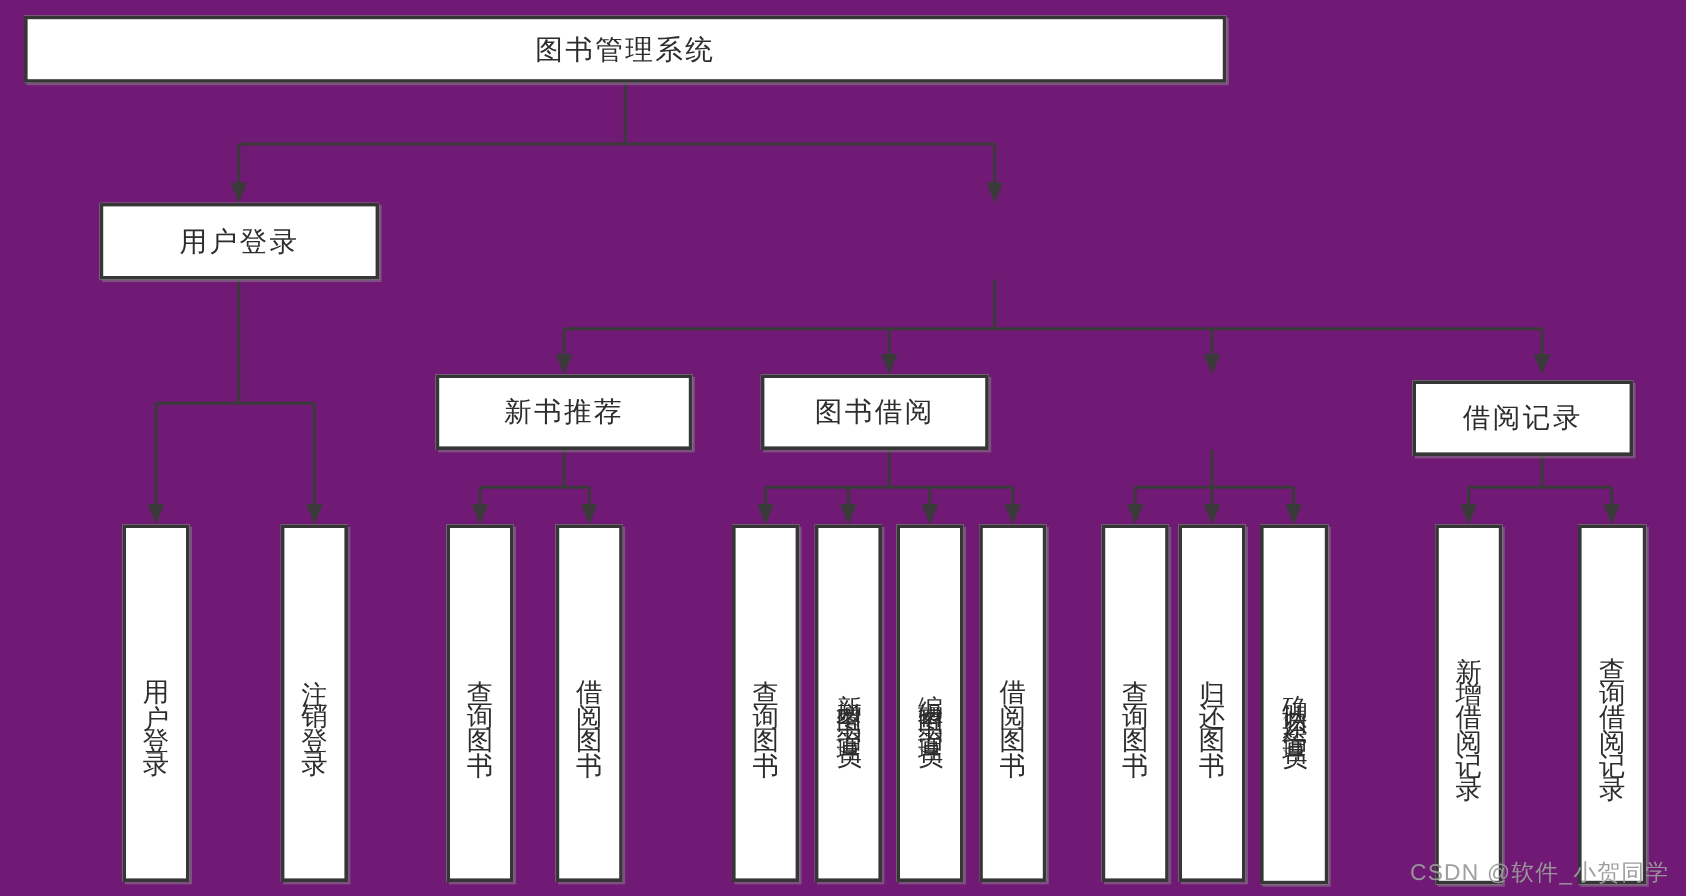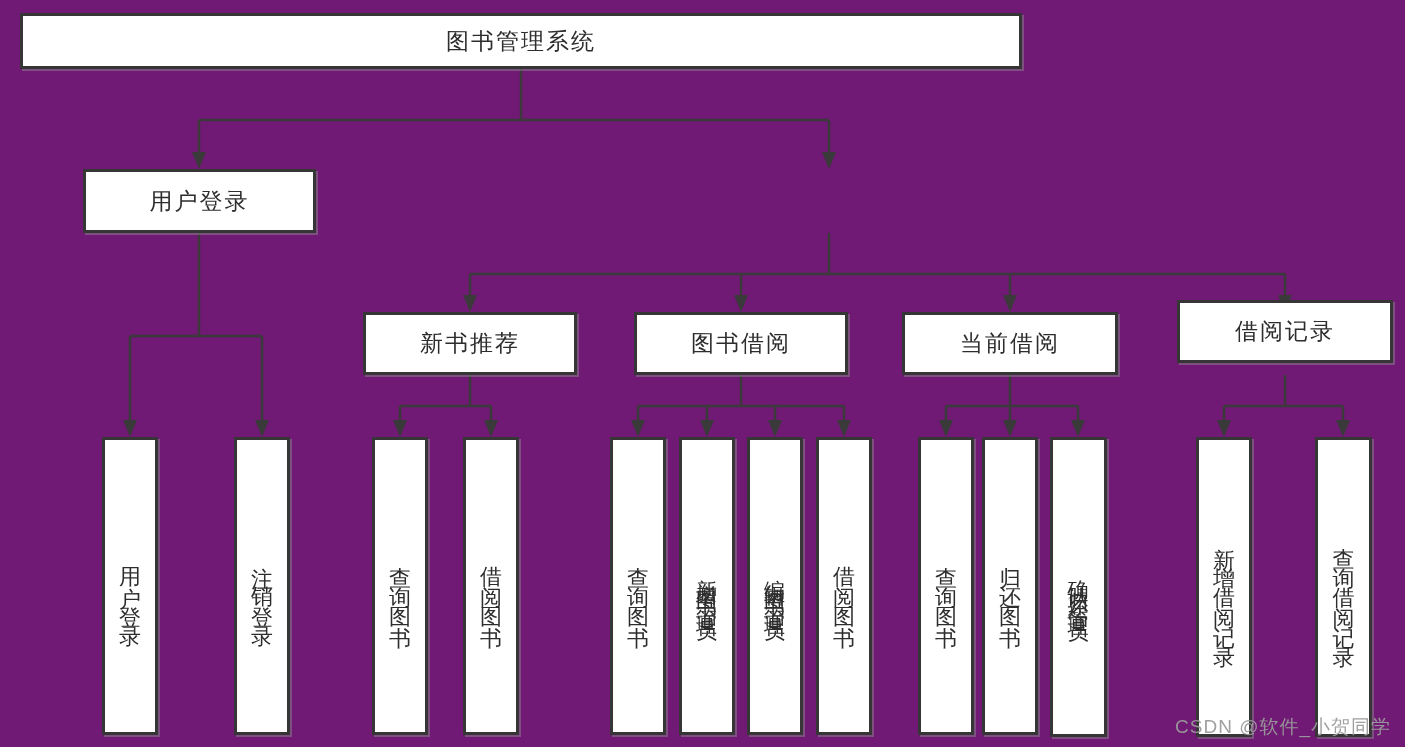--- a/index.html
+++ b/index.html
@@ -97,23 +97,22 @@
       M1071 420 L1085 420 L1078 437 Z
       M1217 420 L1231 420 L1224 437 Z
       M1336 420 L1350 420 L1343 437 Z"></path>
   </svg>
 
   <div class="node h-node" style="left:20px; top:13px; width:1002px; height:56px;">图书管理系统</div>
 
   <div class="node h-node" style="left:83px; top:169px; width:233px; height:64px;">用户登录</div>
 
   <div class="node h-node" style="left:363px; top:312px; width:214px; height:63px;">新书推荐</div>
-  <div class="node h-node" style="left:634px; top:312px; width:214px; height:63px;">图书借阅</div>
-  <div class="node h-node" style="left:902px; top:312px; width:216px; height:63px;">当前借阅</div>
-  <div class="node h-node" style="left:1177px; top:300px; width:216px; height:63px;">借阅记录</div>
+  <div class="node h-node" style="left:634px; top:312px; width:190px; height:63px;">图书借阅</div>
+  <div class="node h-node" style="left:1177px; top:317px; width:184px; height:63px;">借阅记录</div>
 
   <div class="node v-node" style="left:102px; top:437px; width:56px; height:298px;">用户登录</div>
   <div class="node v-node" style="left:234px; top:437px; width:56px; height:298px;">注销登录</div>
 
   <div class="node v-node" style="left:372px; top:437px; width:56px; height:298px;">查询图书</div>
   <div class="node v-node" style="left:463px; top:437px; width:56px; height:298px;">借阅图书</div>
 
   <div class="node v-node" style="left:610px; top:437px; width:56px; height:298px;">查询图书</div>
   <div class="node v-node v-long" style="left:679px; top:437px; width:56px; height:298px;">新增图书（管理员）</div>
   <div class="node v-node v-long" style="left:747px; top:437px; width:56px; height:298px;">编辑图书（管理员）</div>

